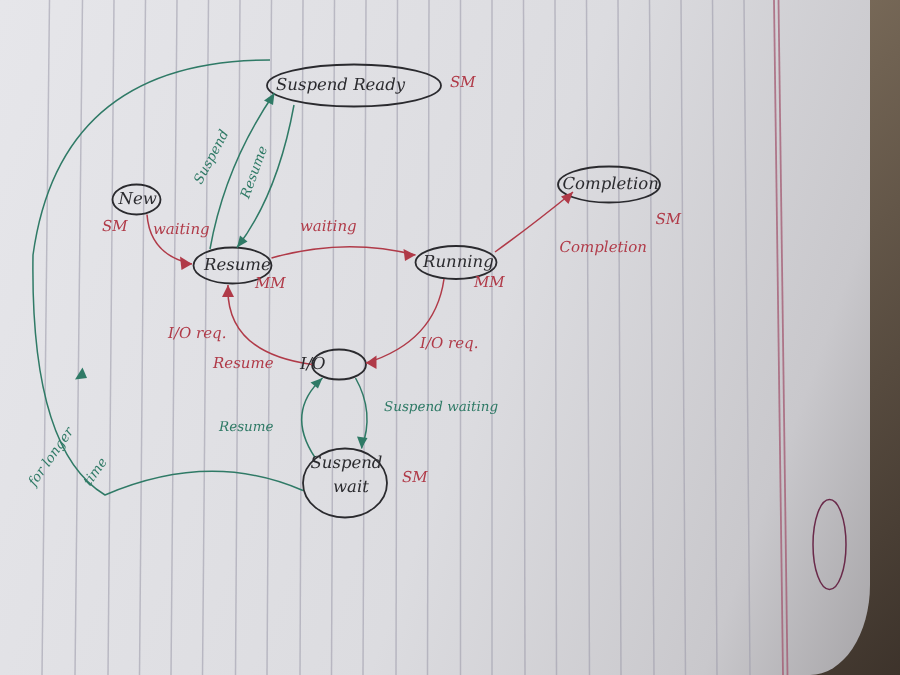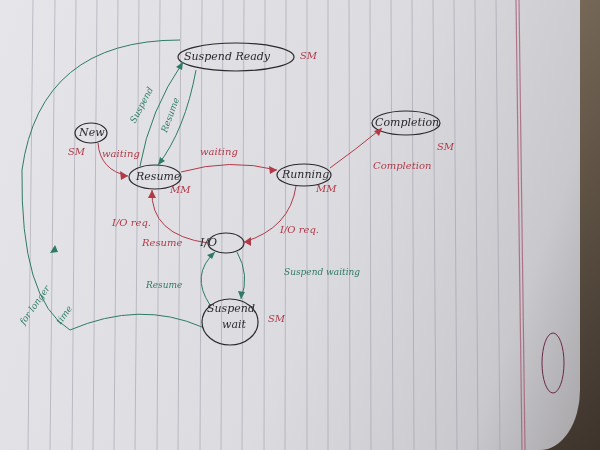--- a/index.html
+++ b/index.html
@@ -121,16 +121,16 @@
 
 <div class="hw red" style="left:102px;top:148px;">waiting</div>
 <div class="hw red" style="left:200px;top:146px;">waiting</div>
 <div class="hw red" style="left:373px;top:160px;">Completion</div>
 <div class="hw red" style="left:280px;top:224px;">I/O req.</div>
 <div class="hw red" style="left:112px;top:217px;">I/O req.</div>
 <div class="hw red" style="left:142px;top:237px;">Resume</div>
 
 <div class="hw green" style="left:122px;top:100px;transform:rotate(-62deg);">Suspend</div>
 <div class="hw green" style="left:152px;top:110px;transform:rotate(-70deg);">Resume</div>
-<div class="hw green" style="left:256px;top:267px;margin-left:28px;">Suspend waiting</div>
+<div class="hw green" style="left:256px;top:267px;">Suspend waiting</div>
 <div class="hw green" style="left:146px;top:280px;">Resume</div>
 <div class="hw green" style="left:12px;top:300px;transform:rotate(-55deg);">for longer</div>
 <div class="hw green" style="left:54px;top:310px;transform:rotate(-55deg);">time</div>
 
 </body></html>

